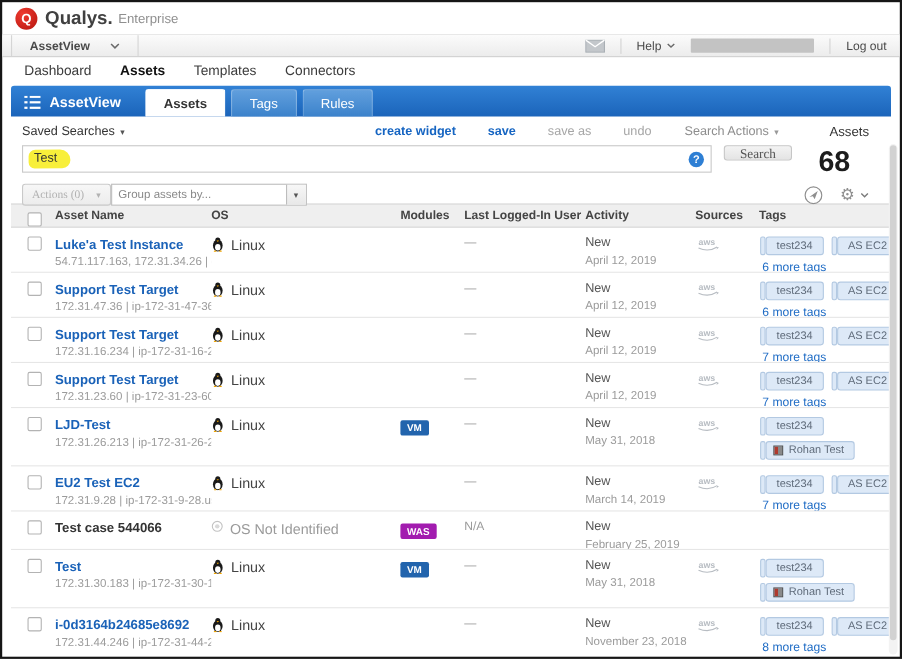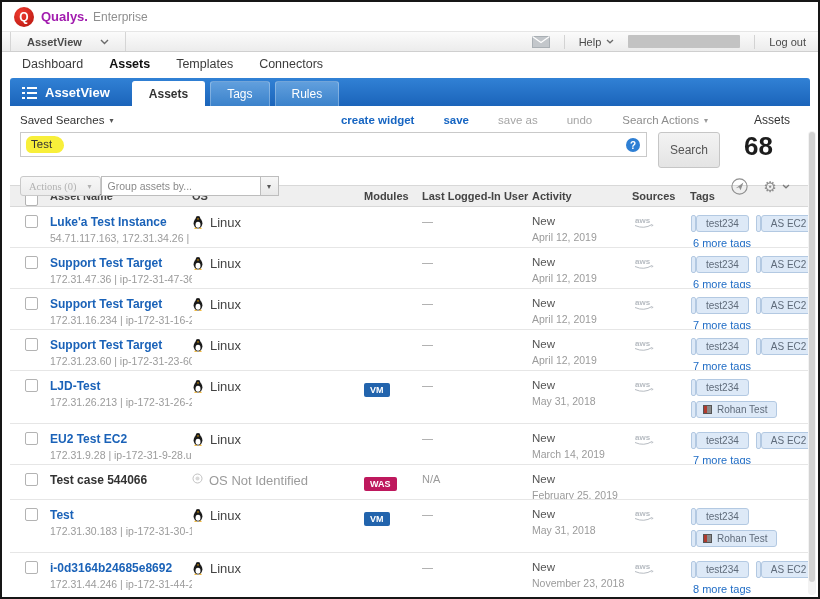--- a/index.html
+++ b/index.html
@@ -2,21 +2,21 @@
 <html><head>
 <meta charset="utf-8">
 <style>
   * { margin:0; padding:0; box-sizing:border-box; }
   body { font-family:"Liberation Sans","DejaVu Sans",sans-serif; background:#fff; }
   #app { width:820px; height:599px; border:2px solid #161616; position:relative; overflow:hidden; background:#fff; }
 
   
   .topbar { height:30px; display:flex; align-items:center; padding:0 12px; border-bottom:1px solid #e6e6e6; }
   .logo { width:20px; height:20px; border-radius:50%; background:radial-gradient(circle at 35% 30%, #ef3b30, #b5150e); color:#fff; font-weight:bold; font-size:12px; display:flex; align-items:center; justify-content:center; margin-right:7px; }
-  .brand { font-size:13px; font-weight:bold; color:#a21caf; }
+  .brand { font-size:17px; font-weight:bold; color:#404040; }
   .brand-suffix { font-size:12px; color:#8f8f8f; margin-left:5px; }
 
   
   .modulebar { height:20px; background:linear-gradient(#fbfbfb,#ececec); border-bottom:1px solid #cfcfcf; display:flex; align-items:center; font-size:11px; color:#4a4a4a; }
   .module-picker { display:flex; align-items:center; gap:18px; padding:0 16px; height:100%; border-left:1px solid #d5d5d5; border-right:1px solid #d5d5d5; margin-left:8px; font-weight:bold; cursor:pointer; }
   .modulebar-right { margin-left:auto; display:flex; align-items:center; gap:14px; padding-right:12px; }
   .help-item { display:flex; align-items:center; gap:5px; cursor:pointer; }
   .redacted { width:112px; height:13px; background:#c3c3c3; border-radius:1px; }
   .sep { width:1px; height:14px; background:#d3d3d3; }
 
@@ -41,21 +41,21 @@
   .link-group { margin-left:auto; display:flex; align-items:center; gap:29px; }
   .blue-link { color:#1665c2; font-weight:bold; cursor:pointer; }
   .gray-link { color:#a5a5a5; }
   .search-actions { margin-left:30px; color:#8d8d8d; display:flex; align-items:center; gap:5px; cursor:pointer; }
   .search-actions .caret { color:#999; }
   .assets-label { margin-left:46px; color:#333; font-size:12px; }
   .t-row2 { display:flex; align-items:flex-start; padding:5px 20px 0 10px; }
   .search-box { flex:1; height:25px; border:1px solid #c9c9c9; position:relative; display:flex; align-items:center; padding-left:5px; background:#fff; }
   .hl { background:#f8ef3a; color:#333; font-size:11.5px; padding:2px 12px 3px 5px; border-radius:9px 14px 11px 8px; transform:rotate(-.4deg); }
   .q-help { position:absolute; right:6px; top:5px; width:14px; height:14px; border-radius:50%; background:#2e7fd4; color:#fff; font-size:10px; font-weight:bold; display:flex; align-items:center; justify-content:center; cursor:pointer; }
-  .search-btn { width:62px; height:36px; margin-left:11px; background:linear-gradient(#f3f3f3,#e4e4e4); border:1px solid #c6c6c6; border-radius:3px; font-size:12px; color:#555; cursor:pointer; font-family:Liberation Sans, sans-serif; }
+  .search-btn { width:62px; height:14px; margin-left:11px; background:linear-gradient(#f3f3f3,#e4e4e4); border:1px solid #c6c6c6; border-radius:3px; font-size:12px; color:#555; cursor:pointer; font-family:Liberation Serif, serif; }
   .count-block { width:70px; padding-left:24px; font-size:26px; font-weight:bold; color:#1c1c1c; line-height:1; margin-top:1px; }
   .t-row3 { display:flex; align-items:center; padding:8px 20px 0 10px; }
   .actions-btn { height:20px; display:flex; align-items:center; gap:11px; padding:0 8px; background:linear-gradient(#f7f7f7,#ececec); border:1px solid #c9c9c9; border-radius:3px; font-size:10.5px; color:#b2b2b2; cursor:default;font-family:Liberation Serif, serif; }
   .group-select { width:178px; height:20px; margin-left:0; border:1px solid #bdbdbd; display:flex; align-items:center; font-size:10.5px; color:#8a8a8a; background:#fff; cursor:pointer; }
   .group-select .txt { flex:1; padding-left:6px; }
   .select-arrow { width:18px; height:100%; border-left:1px solid #bdbdbd; background:linear-gradient(#f7f7f7,#e8e8e8); display:flex; align-items:center; justify-content:center; font-size:8px; color:#555; }
   .t-row3-right { margin-left:auto; display:flex; align-items:center; gap:16px; }
   .gear-wrap { display:flex; align-items:center; gap:5px; cursor:pointer; }
   .gear { font-size:15px; color:#8f8f8f; line-height:1; }
 
@@ -71,21 +71,21 @@
   .row.tall { height:53px; }
   .row.short { height:35px; }
   .row.last { height:44px; border-bottom:none; }
   .a-name { font-size:12px; font-weight:bold; color:#1a62b8; cursor:pointer; white-space:nowrap; }
   .a-name.plain { color:#333; cursor:default; }
   .a-ip { font-size:10.5px; color:#9b9b9b; margin-top:3px; white-space:nowrap; overflow:hidden; }
   .os-cell { display:flex; align-items:flex-start; gap:6px; }
   .os-label { font-size:13px; color:#444; }
   .os-label.unknown { color:#9b9b9b; }
   .mod-badge { display:inline-block; font-size:9px; font-weight:bold; color:#fff; background:#2264ad; border-radius:2px; padding:2px 6px; }
-  .mod-badge.was { background:#be185d; }
+  .mod-badge.was { background:#a21caf; }
   .muted { font-size:11px; color:#9b9b9b; }
   .act-status { font-size:11.5px; color:#555; }
   .act-date { font-size:10.5px; color:#9b9b9b; margin-top:4px; white-space:nowrap; }
   .tags-cell { overflow:visible; }
   .tags-list { display:flex; align-items:flex-start; gap:6px; white-space:nowrap; }
   .tags-list.stack { flex-direction:column; gap:5px; }
   .tag-badge { position:relative; display:inline-flex; align-items:center; font-size:10px; color:#5f6b7a; background:#dde9f7; border:1px solid #b3c9e2; border-radius:3px; padding:2px 9px; margin-left:6px; cursor:pointer; }
   .tag-badge::before { content:''; position:absolute; left:-6px; top:-1px; bottom:-1px; width:3px; background:#dde9f7; border:1px solid #b3c9e2; border-radius:2px; }
   .tag-ico { display:inline-block; width:9px; height:9px; border:1px solid #555; background:linear-gradient(90deg,#b03a2e 45%,#8a8a8a 45%); margin-right:5px; margin-left:-3px; }
   .more-link { display:inline-block; font-size:11px; color:#1f6cc5; margin-top:5px; margin-left:3px; cursor:pointer; }

